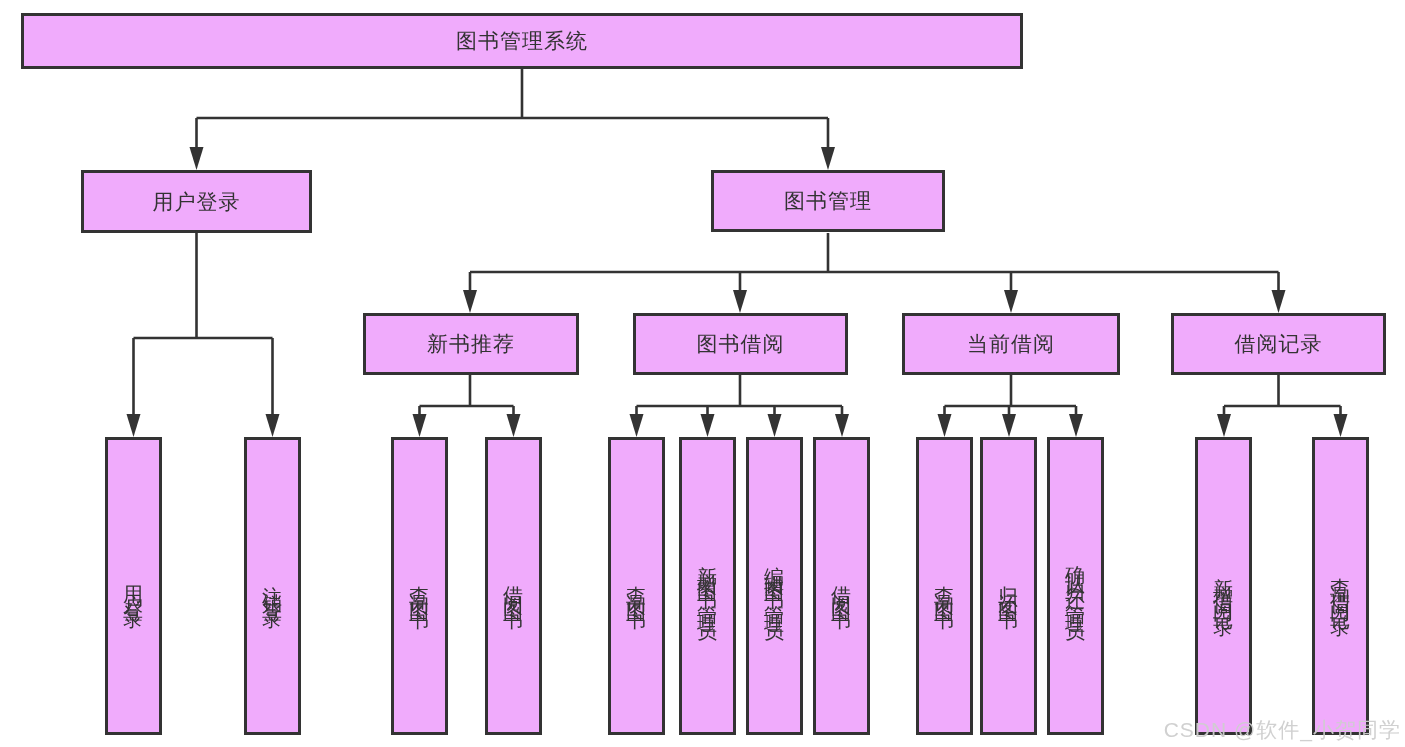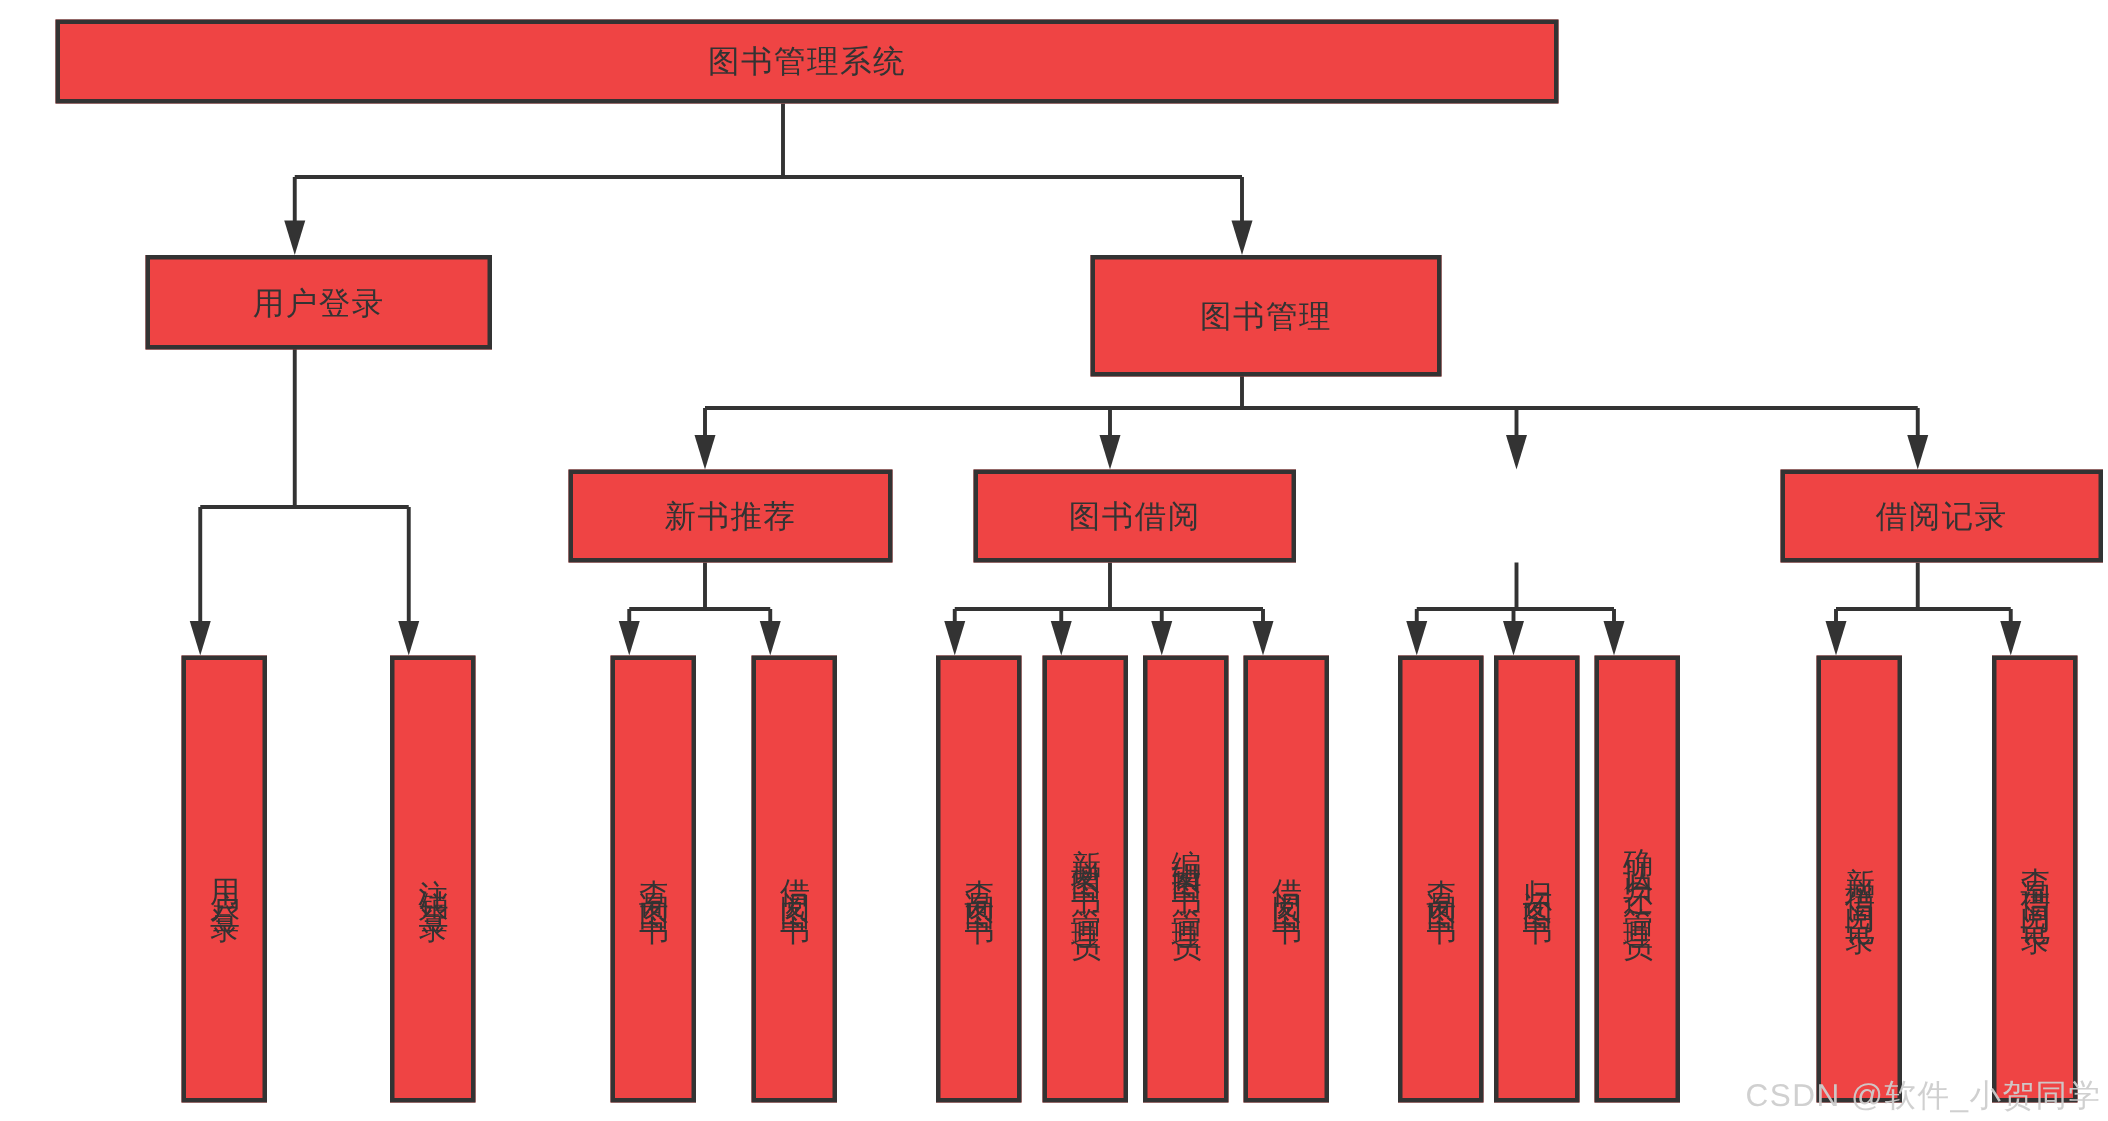--- a/index.html
+++ b/index.html
@@ -23,27 +23,26 @@
     fill: none;
   }
   .conn polygon {
     fill: #333333;
     stroke: none;
   }
   .box {
     position: absolute;
     box-sizing: border-box;
     border: 3px solid #333333;
-    background: #ef4444;
+    background: #f0abfc;
     display: flex;
     align-items: center;
     justify-content: center;
     color: #333333;
     z-index: 1;
-    margin-left: 16px;
   }
   .hbox {
     font-size: 21px;
     letter-spacing: 1px;
   }
   .leaf {
     width: 57px;
     top: 437px;
     height: 298px;
   }
@@ -114,29 +113,32 @@
     </g>
   </svg>
 
   <div class="box hbox" style="left:21px; top:13px; width:1002px; height:56px;">
     <span>图书管理系统</span>
   </div>
 
   <div class="box hbox" style="left:81px; top:170px; width:231px; height:63px;">
     <span>用户登录</span>
   </div>
-  <div class="box hbox" style="left:711px; top:170px; width:234px; height:81px;">
+  <div class="box hbox" style="left:711px; top:170px; width:234px; height:62px;">
     <span>图书管理</span>
   </div>
 
   <div class="box hbox" style="left:363px; top:313px; width:216px; height:62px;font-family:Liberation Serif, serif;">
     <span>新书推荐</span>
   </div>
   <div class="box hbox" style="left:633px; top:313px; width:215px; height:62px;">
     <span>图书借阅</span>
+  </div>
+  <div class="box hbox" style="left:902px; top:313px; width:218px; height:62px;">
+    <span>当前借阅</span>
   </div>
   <div class="box hbox" style="left:1171px; top:313px; width:215px; height:62px;">
     <span>借阅记录</span>
   </div>
 
   <div class="box leaf" style="left:105px;">
     <span>用户登录</span>
   </div>
   <div class="box leaf" style="left:244px;">
     <span>注销登录</span>

